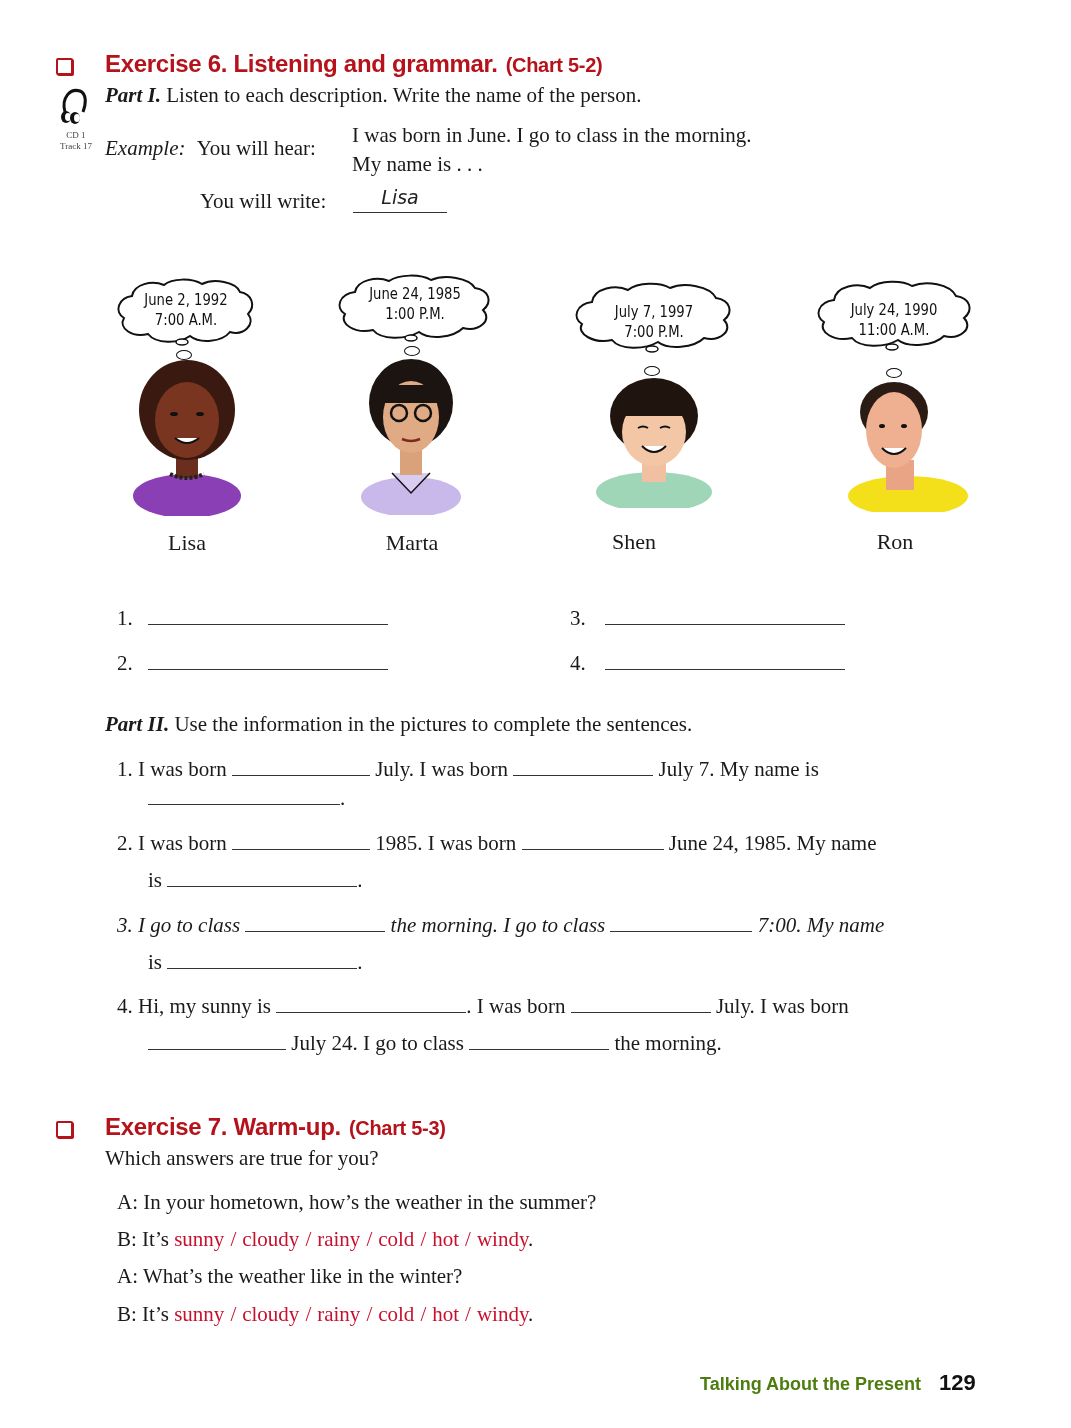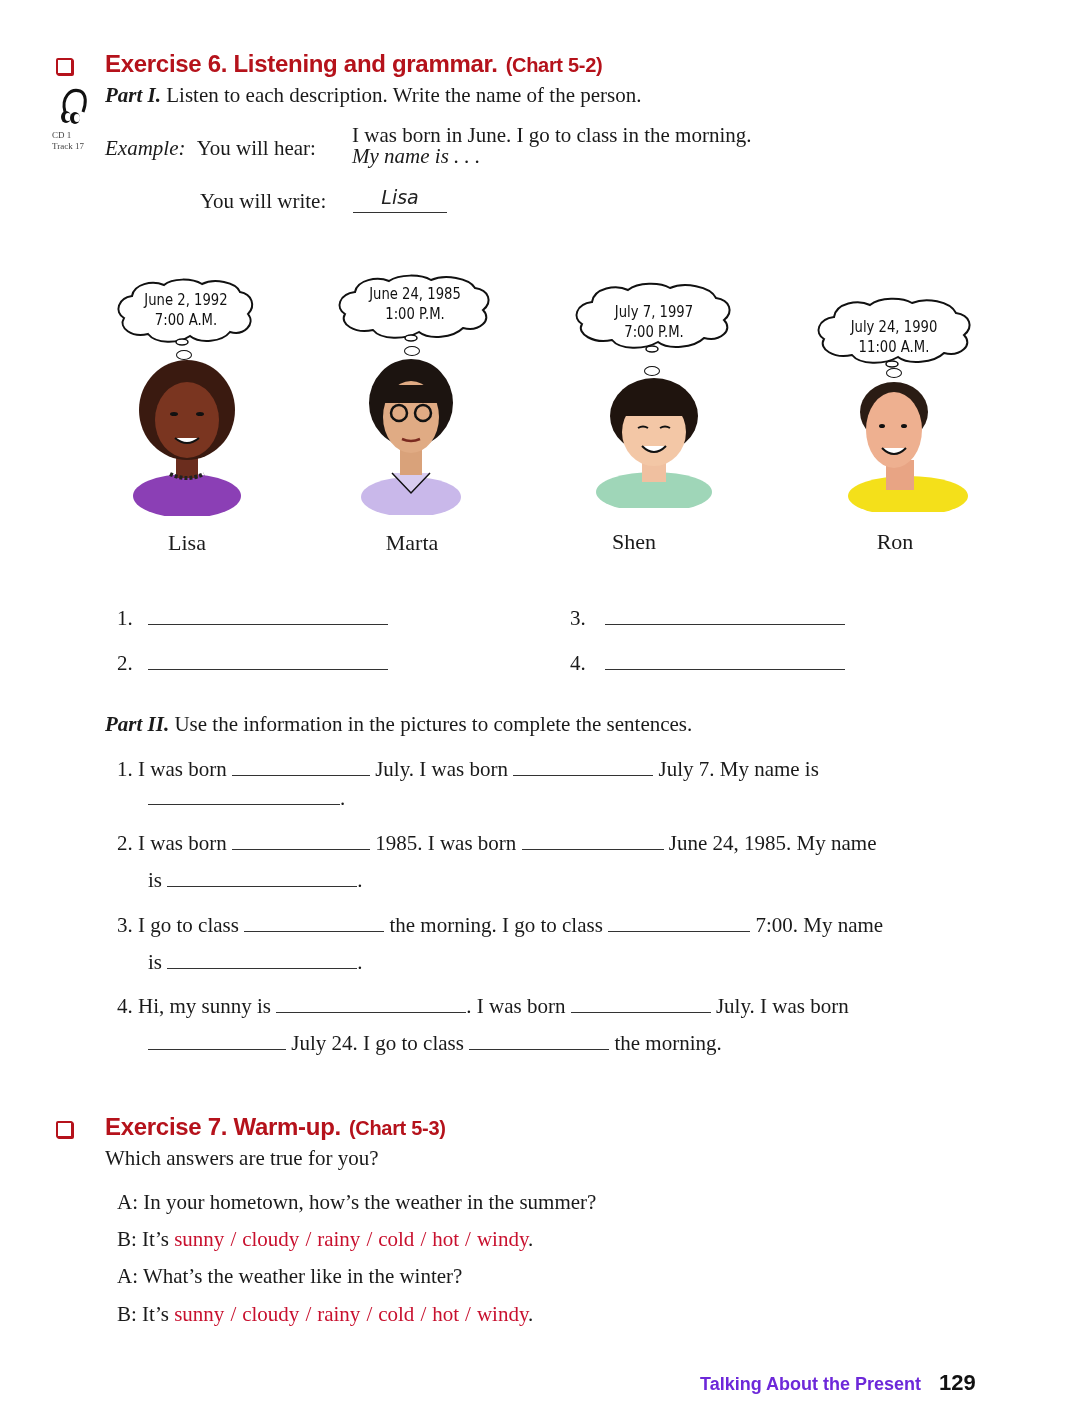--- a/index.html
+++ b/index.html
@@ -5,27 +5,27 @@
   html, body { margin: 0; padding: 0; background: #ffffff; }
   body { width: 1071px; height: 1428px; position: relative; overflow: hidden; font-family: "Liberation Serif", serif; color: #1a1a1a; }
   .abs { position: absolute; }
   .ex-title { font-family: "Liberation Sans", sans-serif; font-weight: bold; color: #b5121b; font-size: 24px; letter-spacing: -0.3px; white-space: nowrap; }
   .ex-title .chart { font-size: 20px; font-weight: bold; margin-left: 8px; }
   .checkbox { width: 13px; height: 13px; border: 2px solid #b5121b; border-radius: 2px; background: #fff; box-shadow: 1px 1px 0 #b5121b; }
   .serif { font-family: "Liberation Serif", serif; font-size: 21px; white-space: nowrap; }
   .bi { font-weight: bold; font-style: italic; }
   .it { font-style: italic; }
   .blank { display: inline-block; border-bottom: 1.2px solid #333; vertical-align: baseline; height: 1px; }
-  .cd-label { font-family: "Liberation Serif", serif; font-size: 9px; color: #444; text-align: left; line-height: 11px; }
+  .cd-label { font-family: "Liberation Serif", serif; font-size: 9px; color: #444; text-align: center; line-height: 11px; }
   .cloud { position: absolute; }
   .cloud-text { position: absolute; width: 100%; text-align: center; font-family: "DejaVu Sans", sans-serif; font-size: 15px; line-height: 20px; color: #111; transform: scaleX(0.88); }
   .name-label { position: absolute; font-family: "Liberation Serif", serif; font-size: 22px; text-align: center; width: 120px; }
   .red { color: #c8102e; }
   .slash { color: #c8102e; margin: 0 6px; }
-  .footer-title { font-family: "Liberation Sans", sans-serif; font-weight: bold; color: #6d28d9; font-size: 18px; }
+  .footer-title { font-family: "Liberation Sans", sans-serif; font-weight: bold; color: #4d7c0f; font-size: 18px; }
   .footer-page { font-family: "Liberation Sans", sans-serif; font-weight: bold; color: #111; font-size: 22px; margin-left: 14px; }
   .handwrite { font-family: "DejaVu Sans", sans-serif; font-style: italic; font-size: 19px; color: #222; }
 </style>
 </head>
 <body>
 
 <div class="abs checkbox" style="left:56px; top:58px;"></div>
 <div class="abs ex-title" style="left:105px; top:50px;">
   <span>Exercise 6.  Listening and grammar.</span><span class="chart">(Chart 5-2)</span>
 </div>
@@ -47,21 +47,21 @@
 <div class="abs cd-label" style="left:52px; top:130px; width:48px;">
   <div>CD 1</div>
   <div>Track 17</div>
 </div>
 
 <div class="abs serif" style="left:105px; top:136px;">
   <span class="it">Example:</span>
   <span style="margin-left:6px;">You will hear:</span>
 </div>
 <div class="abs serif" style="left:352px; top:123px;">I was born in June.  I go to class in the morning.</div>
-<div class="abs serif" style="left:352px; top:144px;font-style:italic;">My name is . . .</div>
+<div class="abs serif" style="left:352px; top:152px;">My name is . . .</div>
 
 <div class="abs serif" style="left:200px; top:189px;">You will write:</div>
 <div class="abs" style="left:353px; top:186px; width:94px; height:26px; border-bottom:1.2px solid #333; text-align:center;">
   <span class="handwrite">Lisa</span>
 </div>
 
 <div class="cloud" style="left:112px; top:278px; width:148px; height:70px;">
   <svg width="148" height="70" viewBox="0 0 148 70" style="position:absolute;left:0;top:0;">
     <path d="M20 18 C22 6,40 2,52 7 C60 0,80 0,90 6 C102 0,124 4,128 14 C140 16,144 28,136 36 C144 46,132 58,118 54 C110 64,88 66,78 58 C66 66,44 66,36 56 C20 60,6 50,12 40 C2 34,6 20,20 18 Z" fill="#fff" stroke="#111" stroke-width="2"></path>
     <ellipse cx="70" cy="64" rx="6" ry="3" fill="#fff" stroke="#111" stroke-width="1.5"></ellipse>
@@ -130,21 +130,21 @@
     <ellipse cx="58" cy="40" rx="44" ry="38" fill="#1f140e"></ellipse>
     <ellipse cx="58" cy="56" rx="32" ry="34" fill="#f3c7a6"></ellipse>
     <rect x="26" y="22" width="64" height="18" fill="#1f140e"></rect>
     <path d="M42 52 Q47 49 52 52" fill="none" stroke="#111" stroke-width="2"></path>
     <path d="M64 52 Q69 49 74 52" fill="none" stroke="#111" stroke-width="2"></path>
     <path d="M46 70 Q58 82 70 70" fill="#fff" stroke="#111" stroke-width="2"></path>
   </svg>
 </div>
 <div class="name-label" style="left:574px; top:529px;">Shen</div>
 
-<div class="cloud" style="left:812px; top:297px; width:164px; height:72px;">
+<div class="cloud" style="left:812px; top:280px; width:164px; height:72px;">
   <svg width="164" height="72" viewBox="0 0 164 72" style="position:absolute;left:0;top:0;">
     <path d="M22 20 C24 6,46 2,58 8 C68 0,90 0,100 6 C114 0,138 4,144 16 C158 18,162 30,152 38 C162 48,148 60,132 56 C122 66,96 68,86 60 C72 68,48 68,40 58 C22 62,6 52,12 42 C2 36,6 22,22 20 Z" fill="#fff" stroke="#111" stroke-width="2"></path>
     <ellipse cx="80" cy="67" rx="6" ry="3" fill="#fff" stroke="#111" stroke-width="1.5"></ellipse>
   </svg>
   <div class="cloud-text" style="top:20px;">
     <div>July 24, 1990</div>
     <div>11:00 A.M.</div>
   </div>
 </div>
 <div class="abs" style="left:886px; top:368px; width:14px; height:8px; border:1.5px solid #111; border-radius:50%; background:#fff;"></div>
@@ -193,21 +193,21 @@
   <span class="blank" style="width:138px;"></span>
   <span>1985.  I was born</span>
   <span class="blank" style="width:142px;"></span>
   <span>June 24, 1985.  My name</span>
 </div>
 <div class="abs serif" style="left:148px; top:868px;">
   <span>is</span>
   <span class="blank" style="width:190px;"></span><span>.</span>
 </div>
 
-<div class="abs serif" style="left:117px; top:913px;">
+<div class="abs serif" style="left:117px; top:913px;font-style:italic;">
   <span>3.</span>
   <span>I go to class</span>
   <span class="blank" style="width:140px;"></span>
   <span>the morning.  I go to class</span>
   <span class="blank" style="width:142px;"></span>
   <span>7:00.  My name</span>
 </div>
 <div class="abs serif" style="left:148px; top:950px;">
   <span>is</span>
   <span class="blank" style="width:190px;"></span><span>.</span>

